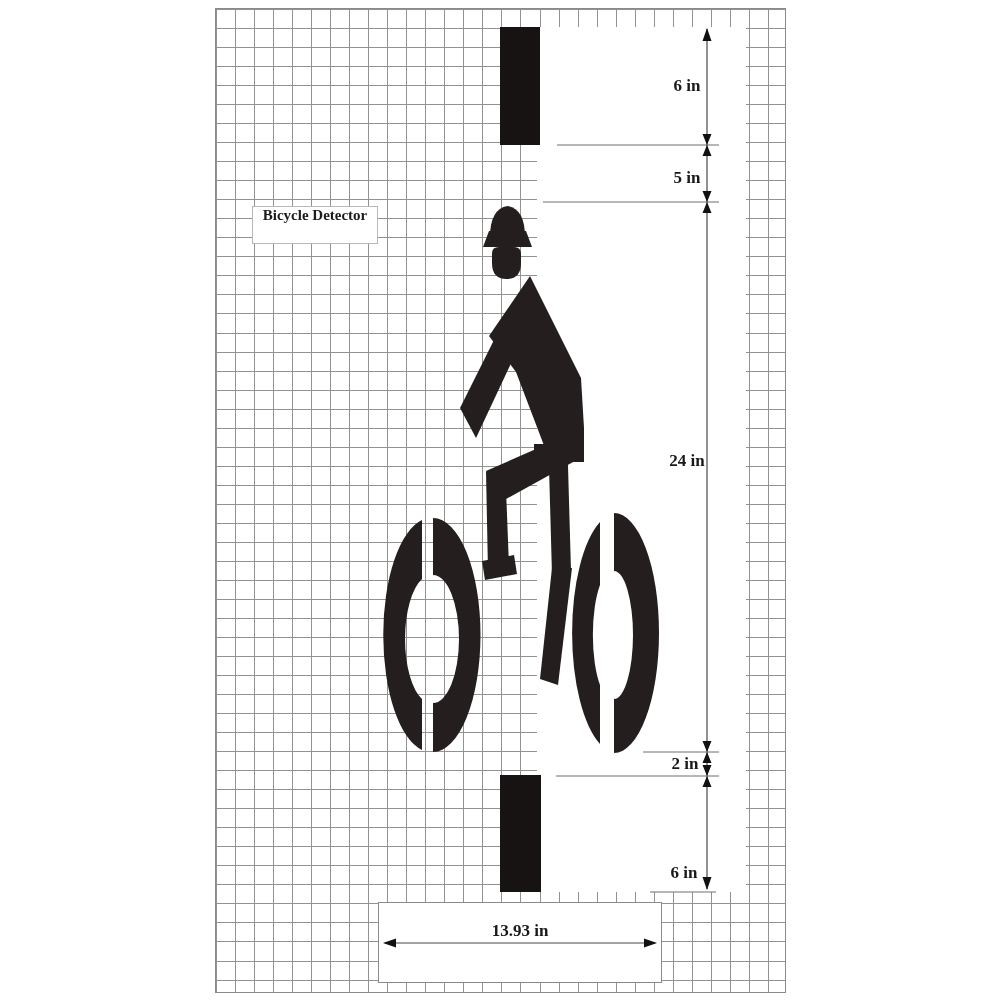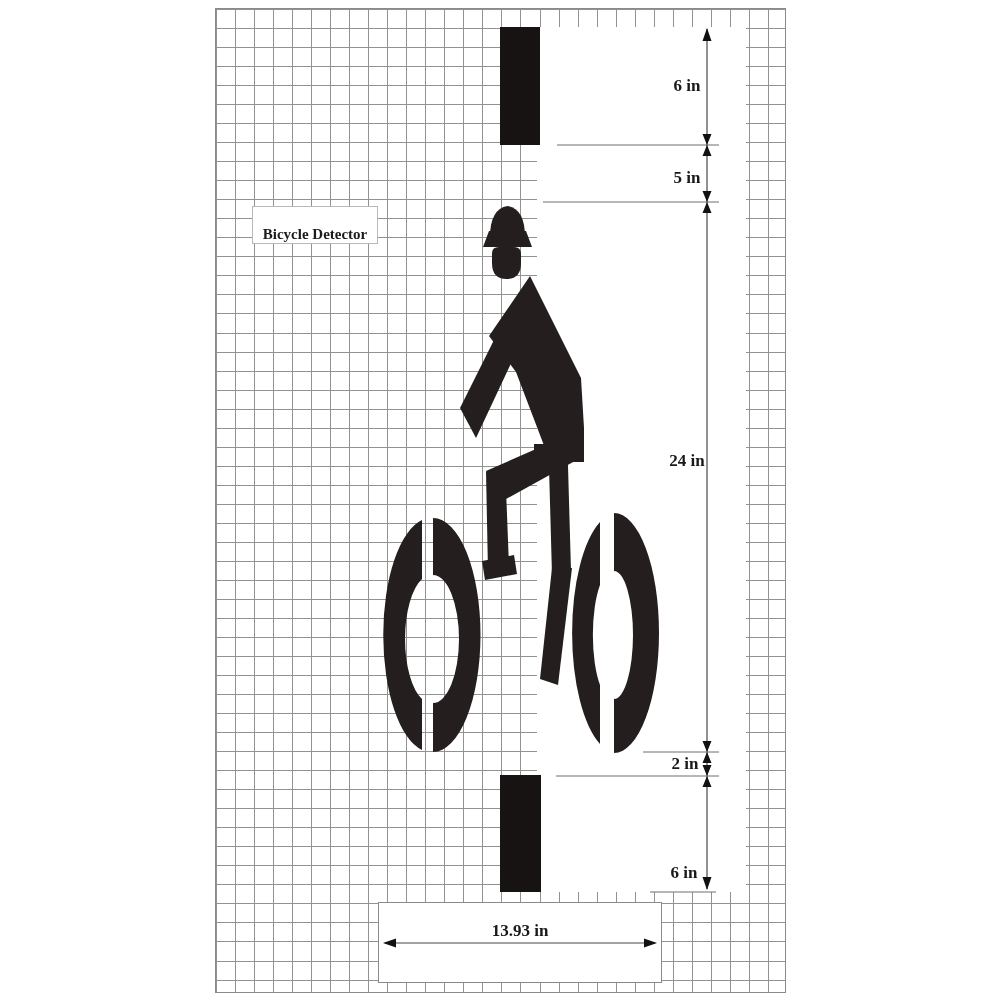--- a/index.html
+++ b/index.html
@@ -8,21 +8,21 @@
   .drawing{position:absolute;left:215px;top:8px;width:571px;height:985px;
            border:1px solid #8a8a8a;box-sizing:border-box;
            background-image:
              repeating-linear-gradient(to right,  #929292 0 1px, transparent 1px 19.03px),
              repeating-linear-gradient(to bottom, #929292 0 1px, transparent 1px 19.03px);}
   .lane{position:absolute;left:537px;top:27px;width:209px;height:865px;background:#ffffff;}
   .bar{position:absolute;background:#161312;}
   .bar-top{left:500px;top:27px;width:40px;height:118px;}
   .bar-bottom{left:500px;top:775px;width:41px;height:117px;}
   .label-strip{position:absolute;left:252px;top:206px;width:126px;height:38px;background:#ffffff;
-               border:1px solid #b9b9b9;box-sizing:border-box;display:flex;align-items:flex-end;
+               border:1px solid #b9b9b9;box-sizing:border-box;display:flex;align-items:flex-start;
                justify-content:center;font-weight:bold;font-size:15px;color:#1b1b1b;white-space:nowrap;}
   .width-box{position:absolute;left:378px;top:902px;width:284px;height:81px;background:#ffffff;
              border:1px solid #8a8a8a;box-sizing:border-box;}
   svg.overlay{position:absolute;left:0;top:0;width:1000px;height:1000px;}
   .stencil{fill:#241f1e;stroke:none;}
   .dimline{stroke:#474747;stroke-width:1.2;fill:none;}
   .extline{stroke:#6f6f6f;stroke-width:1;fill:none;}
   .dimarrow{fill:#111111;stroke:none;}
   .dimtext{font-family:"Liberation Serif", serif;font-weight:bold;font-size:17px;fill:#191919;text-anchor:middle;}
 </style>

